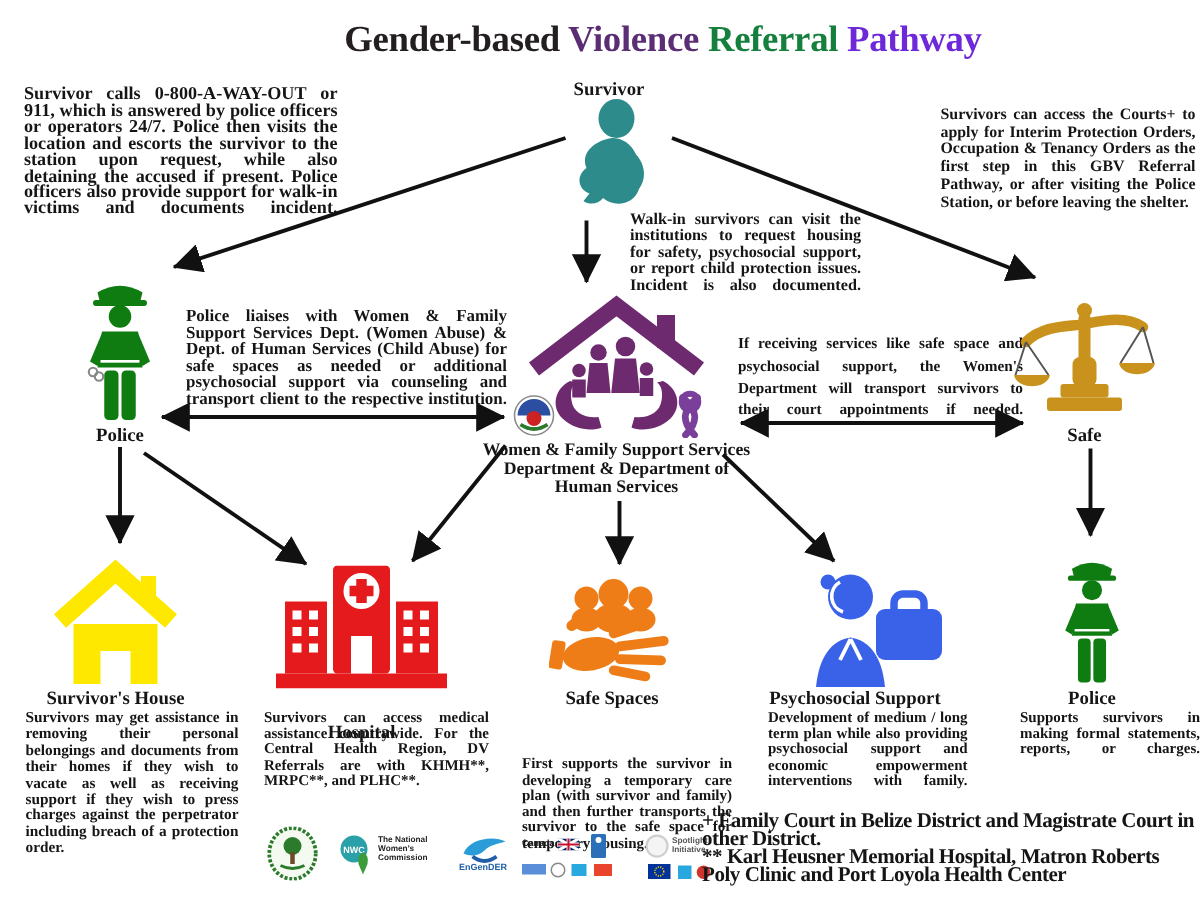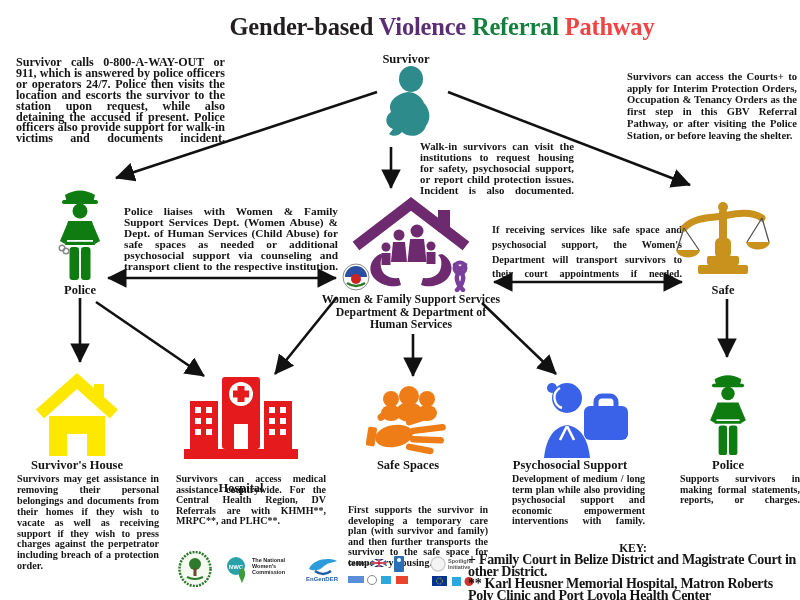--- a/index.html
+++ b/index.html
@@ -2,21 +2,21 @@
 <html><head>
 <meta charset="utf-8">
 <style>
   html,body{margin:0;padding:0;}
   body{width:800px;height:600px;position:relative;background:#fff;font-family:"Liberation Serif",serif;overflow:hidden;color:#151515;}
   .abs{position:absolute;}
   .para{position:absolute;font-weight:bold;text-align:justify;}
   .jl{text-align-last:justify;}
   .nlabel{position:absolute;font-weight:bold;font-size:12.5px;text-align:center;line-height:13px;}
   #title{position:absolute;top:13px;left:42px;width:800px;text-align:center;font-weight:bold;font-size:24.5px;letter-spacing:-0.2px;}
-  #title .c1{color:#231f20}#title .c2{color:#5b2d75}#title .c3{color:#15803d}#title .c4{color:#ef4444}
+  #title .c1{color:#231f20}#title .c2{color:#5b2d75}#title .c3{color:#15803d}#title .c4{color:#6d28d9}
   svg{display:block}
   #arrows{position:absolute;left:0;top:0;}
   .logo-text{font-family:"Liberation Sans",sans-serif;font-weight:bold;}
   #nwc-text{position:absolute;left:252px;top:557px;width:46px;font-size:5.5px;line-height:6px;color:#222;}
   #engender-text{position:absolute;left:300px;top:576px;width:44px;font-size:6px;color:#1f5ea8;text-align:center;}
   #canada-word{position:absolute;left:348px;top:560px;font-size:6px;color:#222;}
   #spotlight-text{position:absolute;left:448px;top:558px;width:36px;font-size:5.5px;line-height:6px;color:#555;}
   #key{position:absolute;left:468px;top:542px;width:330px;font-weight:bold;}
   #key-heading{text-align:center;font-size:11.5px;}
   .key-line{font-size:14px;line-height:12px;text-align:left;letter-spacing:-0.3px;}
@@ -262,16 +262,15 @@
 </svg>
 <div class="logo-text" id="spotlight-text">Spotlight Initiative</div>
 <svg class="abs" style="left:432px;top:576px;" width="44" height="11" viewBox="0 0 44 11">
   <rect width="15" height="10" fill="#003399"></rect>
   <circle cx="7.5" cy="5" r="3" fill="none" stroke="#FFCC00" stroke-width="1" stroke-dasharray="0.8 0.8"></circle>
   <rect x="20" y="1" width="9" height="9" fill="#29a8df"></rect>
   <circle cx="37" cy="5.5" r="4.5" fill="#d0352c"></circle>
 </svg>
 
 <div id="key">
-  <div id="key-heading">KEY:</div>
   <div class="key-line">+ Family Court in Belize District and  Magistrate Court in other District.</div>
   <div class="key-line">** Karl Heusner Memorial Hospital, Matron Roberts Poly Clinic  and Port Loyola Health  Center</div>
 </div>
 
 </body></html>

